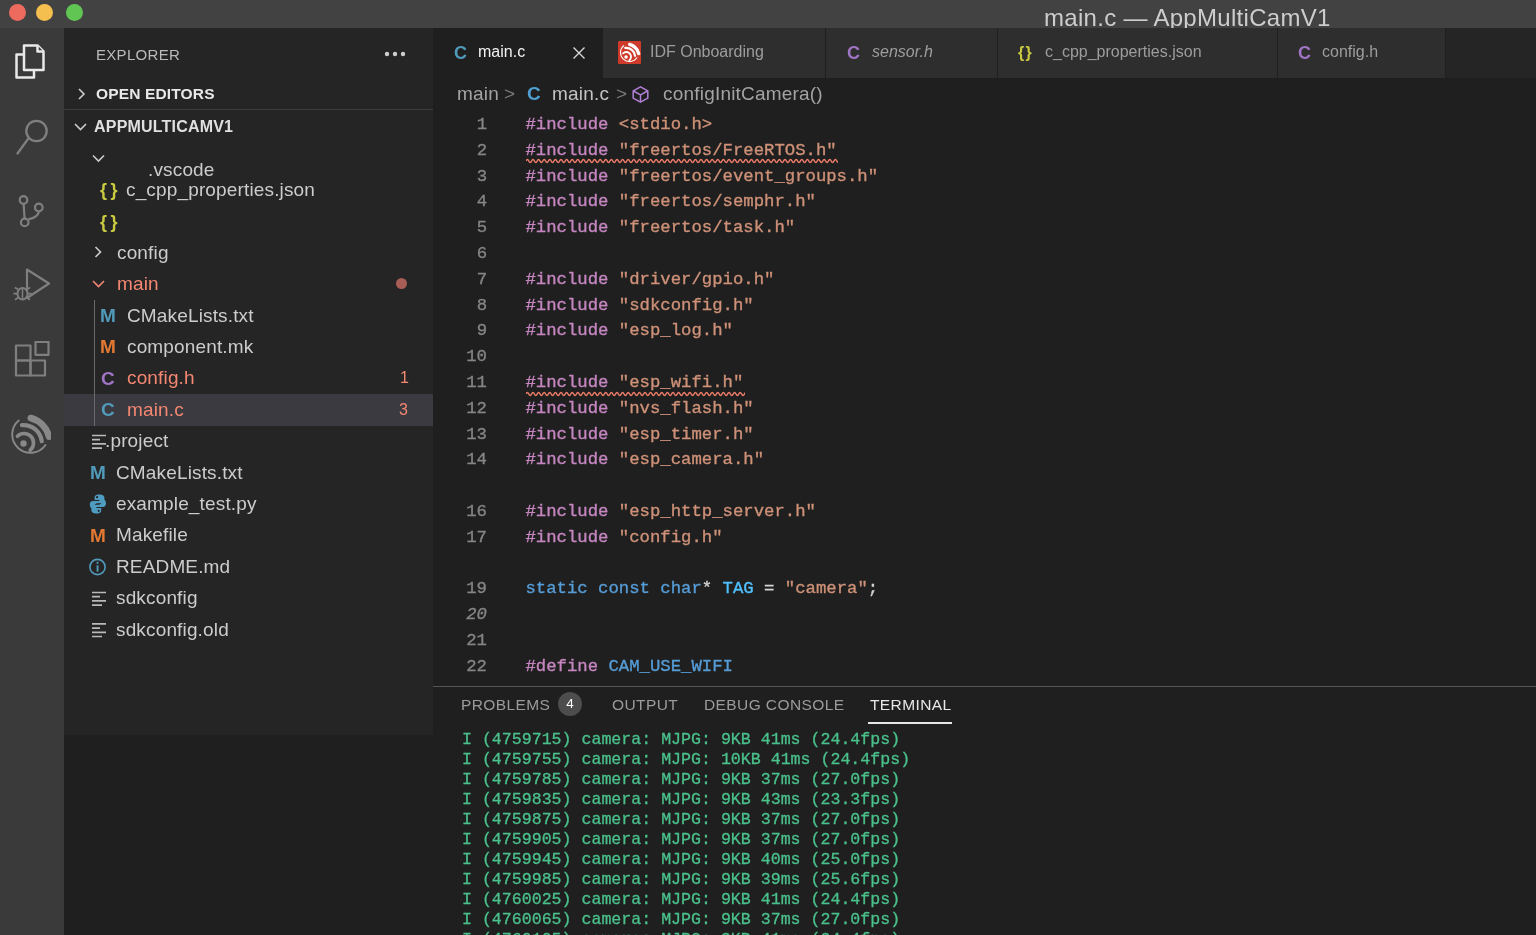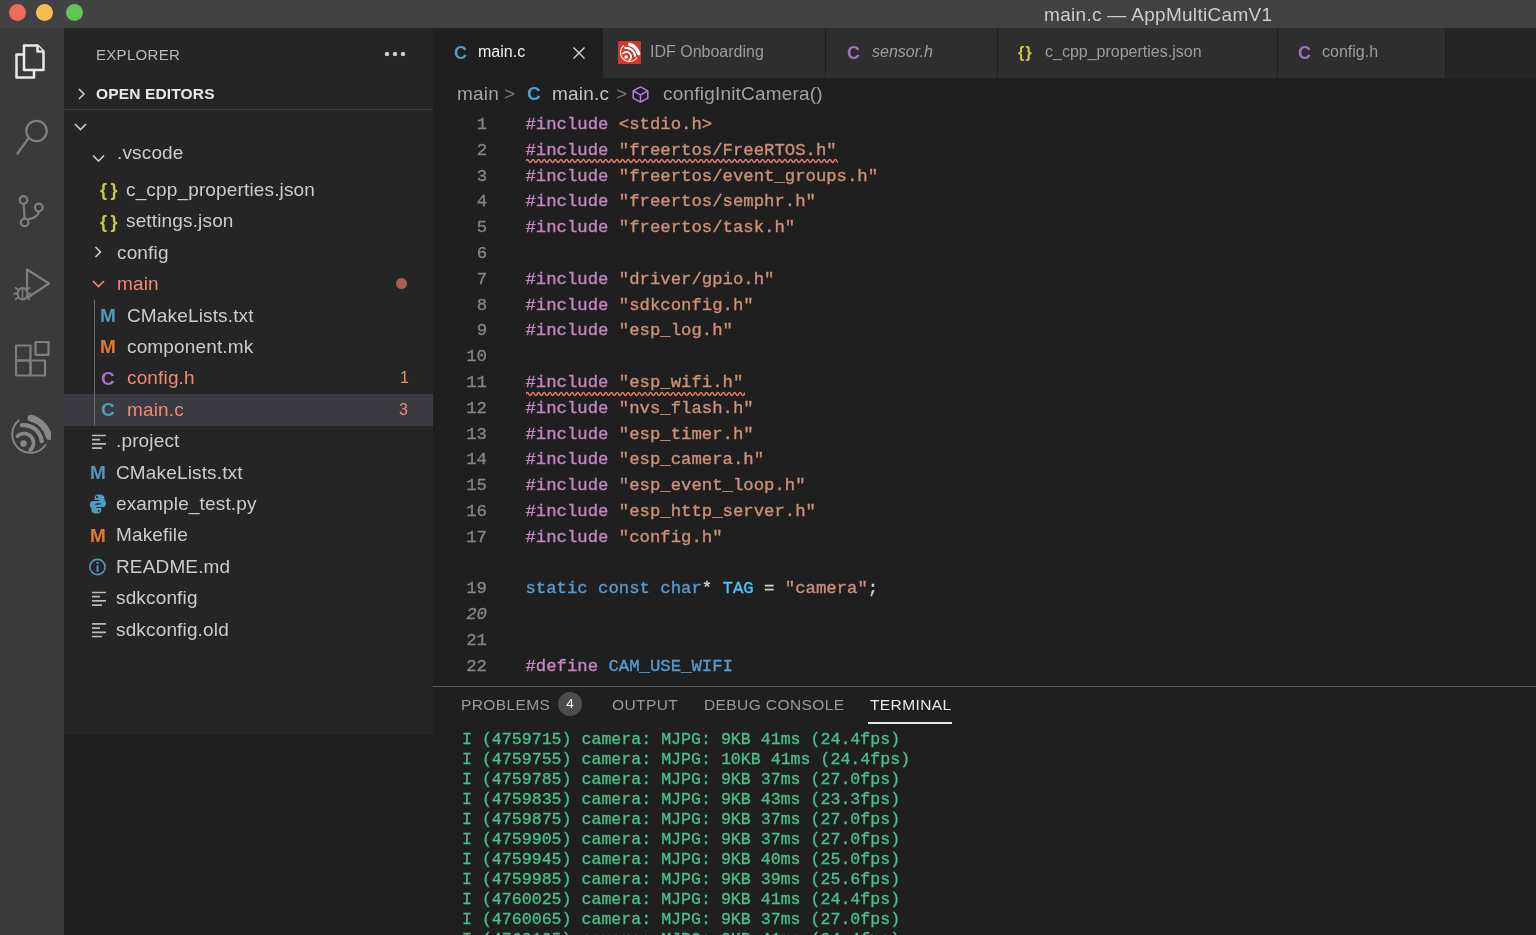--- a/index.html
+++ b/index.html
@@ -3,21 +3,21 @@
 <meta charset="utf-8">
 <style>
   * { margin:0; padding:0; box-sizing:border-box; }
   html,body { width:1536px; height:935px; overflow:hidden; background:#1f1f1f;
     font-family:"Liberation Sans", sans-serif; }
   .abs { position:absolute; }
   #stage { position:relative; width:1536px; height:935px; }
   
   #titlebar { left:0; top:0; width:1536px; height:28px; background:#424242; }
   .tl { border-radius:50%; width:17px; height:17px; top:4px; }
-  #title-text { left:1044px; top:4px; font-size:19px; letter-spacing:0.3px; color:#cdcdcd; }
+  #title-text { left:1044px; top:4px; font-size:24px; letter-spacing:0.3px; color:#cdcdcd; }
   
   #actbar { left:0; top:28px; width:64px; height:907px; background:#3a3a3a; }
   
   #sidebar { left:64px; top:28px; width:369px; height:707px; background:#252526; }
   .srow { position:absolute; left:0; width:369px; height:32px; line-height:32px; color:#cccccc; font-size:19px; letter-spacing:0.15px; white-space:nowrap; }
   .srow .lbl { position:absolute; top:0; }
   .err { color:#f48771; }
   .badge { position:absolute; font-size:16px; color:#f48771; }
   .ficon { position:absolute; top:50%; margin-top:-11px; height:22px; line-height:22px; font-weight:bold; font-size:18px; }
   
@@ -117,28 +117,28 @@
         <svg style="position:absolute;left:318px;top:9.5px;" width="28" height="10" viewBox="0 0 28 10">
           <circle cx="5" cy="5" r="2.2" fill="#cfcfcf"></circle>
           <circle cx="13" cy="5" r="2.2" fill="#cfcfcf"></circle>
           <circle cx="21" cy="5" r="2.2" fill="#cfcfcf"></circle>
         </svg>
       </div>
     <div class="srow" style="top:50px;">
         <span class="lbl" style="left:32px;font-size:15.5px;font-weight:bold;color:#e8e8e8;">OPEN EDITORS</span>
       </div>
     <div style="position:absolute;left:0;top:81px;width:369px;height:1px;background:#3d3d3d;"></div>
-    <div class="srow" id="r1" style="top:109px;">
+    <div class="srow" id="r0" style="top:83px;">
+        <span class="lbl" style="left:30px;font-size:16px;font-weight:bold;color:#e0e0e0;letter-spacing:0.2px;">APPMULTICAMV1</span>
+      </div>
+    <div class="srow" id="r1" style="top:126px;margin-left:31px;">
         <span class="lbl" style="left:53px;">.vscode</span>
       </div>
     <div class="srow" id="r2" style="top:145.8px;">
         <span class="lbl" style="left:62px;">c_cpp_properties.json</span>
-      </div>
-    <div class="srow" id="r3" style="top:177.2px;">
-        <span class="lbl" style="left:62px;">settings.json</span>
       </div>
     <div class="srow" id="r4" style="top:208.6px;">
         <span class="lbl" style="left:53px;">config</span>
       </div>
     <div class="srow" id="r5" style="top:240.1px;">
         <span class="lbl err" style="left:53px;">main</span>
         <span style="position:absolute;left:332px;top:10px;width:11px;height:11px;border-radius:50%;background:#a85d57;"></span>
       </div>
     <div class="srow" id="r6" style="top:271.5px;">
         <span class="lbl" style="left:63px;">CMakeLists.txt</span>
@@ -148,21 +148,21 @@
       </div>
     <div class="srow" id="r8" style="top:334.3px;">
         <span class="lbl err" style="left:63px;">config.h</span>
         <span class="badge" style="left:336px;top:0;">1</span>
       </div>
     <div class="srow" id="r9" style="top:365.7px;background:#3a3a40;">
         <span class="lbl err" style="left:63px;">main.c</span>
         <span class="badge" style="left:335px;top:0;">3</span>
       </div>
     <div class="srow" id="r10" style="top:397.1px;">
-        <span class="lbl" style="left:52px;">.project</span>
+        <span class="lbl" style="left:41px;">.project</span>
       </div>
     <div class="srow" id="r11" style="top:428.5px;">
         <span class="lbl" style="left:52px;">CMakeLists.txt</span>
       </div>
     <div class="srow" id="r12" style="top:459.9px;">
         <span class="lbl" style="left:52px;">example_test.py</span>
       </div>
     <div class="srow" id="r13" style="top:491.4px;padding-left:33px;">
         <span class="lbl" style="left:52px;">Makefile</span>
       </div>
@@ -282,21 +282,20 @@
       <div class="cl" style="top:103.2px;"><span class="n">5</span><span class="t"><span class="pink">#include</span><span class="str"> "freertos/task.h"</span></span></div>
       <div class="cl" style="top:129px;"><span class="n">6</span><span class="t"></span></div>
       <div class="cl" style="top:154.8px;"><span class="n">7</span><span class="t"><span class="pink">#include</span><span class="str"> "driver/gpio.h"</span></span></div>
       <div class="cl" style="top:180.6px;"><span class="n">8</span><span class="t"><span class="pink">#include</span><span class="str"> "sdkconfig.h"</span></span></div>
       <div class="cl" style="top:206.4px;"><span class="n">9</span><span class="t"><span class="pink">#include</span><span class="str"> "esp_log.h"</span></span></div>
       <div class="cl" style="top:232.20000000000002px;"><span class="n">10</span><span class="t"></span></div>
       <div class="cl" style="top:258px;"><span class="n">11</span><span class="t"><span class="pink">#include</span><span class="str"> "esp_wifi.h"</span></span></div>
       <div class="cl" style="top:283.8px;"><span class="n">12</span><span class="t"><span class="pink">#include</span><span class="str"> "nvs_flash.h"</span></span></div>
       <div class="cl" style="top:309.6px;"><span class="n">13</span><span class="t"><span class="pink">#include</span><span class="str"> "esp_timer.h"</span></span></div>
       <div class="cl" style="top:335.40000000000003px;"><span class="n">14</span><span class="t"><span class="pink">#include</span><span class="str"> "esp_camera.h"</span></span></div>
-      <div class="cl" style="top:361.2px;"><span class="n">15</span><span class="t"><span class="pink">#include</span><span class="str"> "esp_event_loop.h"</span></span></div>
       <div class="cl" style="top:387px;"><span class="n">16</span><span class="t"><span class="pink">#include</span><span class="str"> "esp_http_server.h"</span></span></div>
       <div class="cl" style="top:412.8px;"><span class="n">17</span><span class="t"><span class="pink">#include</span><span class="str"> "config.h"</span></span></div>
       <div class="cl" style="top:464.40000000000003px;"><span class="n">19</span><span class="t"><span class="kw">static</span><span class="w"> </span><span class="kw">const</span><span class="w"> </span><span class="kw">char</span><span class="w">* </span><span class="cst">TAG</span><span class="w"> = </span><span class="str">"camera"</span><span class="w">;</span></span></div>
       <div class="cl" style="top:490.2px;font-style:italic;"><span class="n">20</span></div>
       <div class="cl" style="top:516px;"><span class="n">21</span><span class="t"></span></div>
       <div class="cl" style="top:541.8000000000001px;"><span class="n">22</span><span class="t"><span class="pink">#define</span><span class="w"> </span><span class="kw">CAM_USE_WIFI</span></span></div>
       <div class="squig" style="top:44.5px;width:312px;">
         <svg width="312" height="7" viewBox="0 0 312 7" style="overflow:hidden;">
           <path d="M0,4 q1.4,-3 2.8,0 q1.4,3 2.8,0 q1.4,-3 2.8,0 q1.4,3 2.8,0 q1.4,-3 2.8,0 q1.4,3 2.8,0 q1.4,-3 2.8,0 q1.4,3 2.8,0 q1.4,-3 2.8,0 q1.4,3 2.8,0 q1.4,-3 2.8,0 q1.4,3 2.8,0 q1.4,-3 2.8,0 q1.4,3 2.8,0 q1.4,-3 2.8,0 q1.4,3 2.8,0 q1.4,-3 2.8,0 q1.4,3 2.8,0 q1.4,-3 2.8,0 q1.4,3 2.8,0 q1.4,-3 2.8,0 q1.4,3 2.8,0 q1.4,-3 2.8,0 q1.4,3 2.8,0 q1.4,-3 2.8,0 q1.4,3 2.8,0 q1.4,-3 2.8,0 q1.4,3 2.8,0 q1.4,-3 2.8,0 q1.4,3 2.8,0 q1.4,-3 2.8,0 q1.4,3 2.8,0 q1.4,-3 2.8,0 q1.4,3 2.8,0 q1.4,-3 2.8,0 q1.4,3 2.8,0 q1.4,-3 2.8,0 q1.4,3 2.8,0 q1.4,-3 2.8,0 q1.4,3 2.8,0 q1.4,-3 2.8,0 q1.4,3 2.8,0 q1.4,-3 2.8,0 q1.4,3 2.8,0 q1.4,-3 2.8,0 q1.4,3 2.8,0 q1.4,-3 2.8,0 q1.4,3 2.8,0 q1.4,-3 2.8,0 q1.4,3 2.8,0 q1.4,-3 2.8,0 q1.4,3 2.8,0 q1.4,-3 2.8,0 q1.4,3 2.8,0 q1.4,-3 2.8,0 q1.4,3 2.8,0 q1.4,-3 2.8,0 q1.4,3 2.8,0 q1.4,-3 2.8,0 q1.4,3 2.8,0 q1.4,-3 2.8,0 q1.4,3 2.8,0 q1.4,-3 2.8,0 q1.4,3 2.8,0 q1.4,-3 2.8,0 q1.4,3 2.8,0 q1.4,-3 2.8,0 q1.4,3 2.8,0 q1.4,-3 2.8,0 q1.4,3 2.8,0 q1.4,-3 2.8,0 q1.4,3 2.8,0 q1.4,-3 2.8,0 q1.4,3 2.8,0 q1.4,-3 2.8,0 q1.4,3 2.8,0 q1.4,-3 2.8,0 q1.4,3 2.8,0 q1.4,-3 2.8,0 q1.4,3 2.8,0 q1.4,-3 2.8,0 q1.4,3 2.8,0 q1.4,-3 2.8,0 q1.4,3 2.8,0 q1.4,-3 2.8,0 q1.4,3 2.8,0 q1.4,-3 2.8,0 q1.4,3 2.8,0 q1.4,-3 2.8,0 q1.4,3 2.8,0 q1.4,-3 2.8,0 q1.4,3 2.8,0 q1.4,-3 2.8,0 q1.4,3 2.8,0 q1.4,-3 2.8,0 q1.4,3 2.8,0 q1.4,-3 2.8,0 q1.4,3 2.8,0 q1.4,-3 2.8,0 q1.4,3 2.8,0 q1.4,-3 2.8,0 q1.4,3 2.8,0 q1.4,-3 2.8,0 q1.4,3 2.8,0 q1.4,-3 2.8,0 q1.4,3 2.8,0 q1.4,-3 2.8,0 q1.4,3 2.8,0 q1.4,-3 2.8,0 q1.4,3 2.8,0 q1.4,-3 2.8,0 q1.4,3 2.8,0" fill="none" stroke="#ec7b68" stroke-width="1.5"></path>
         </svg>

